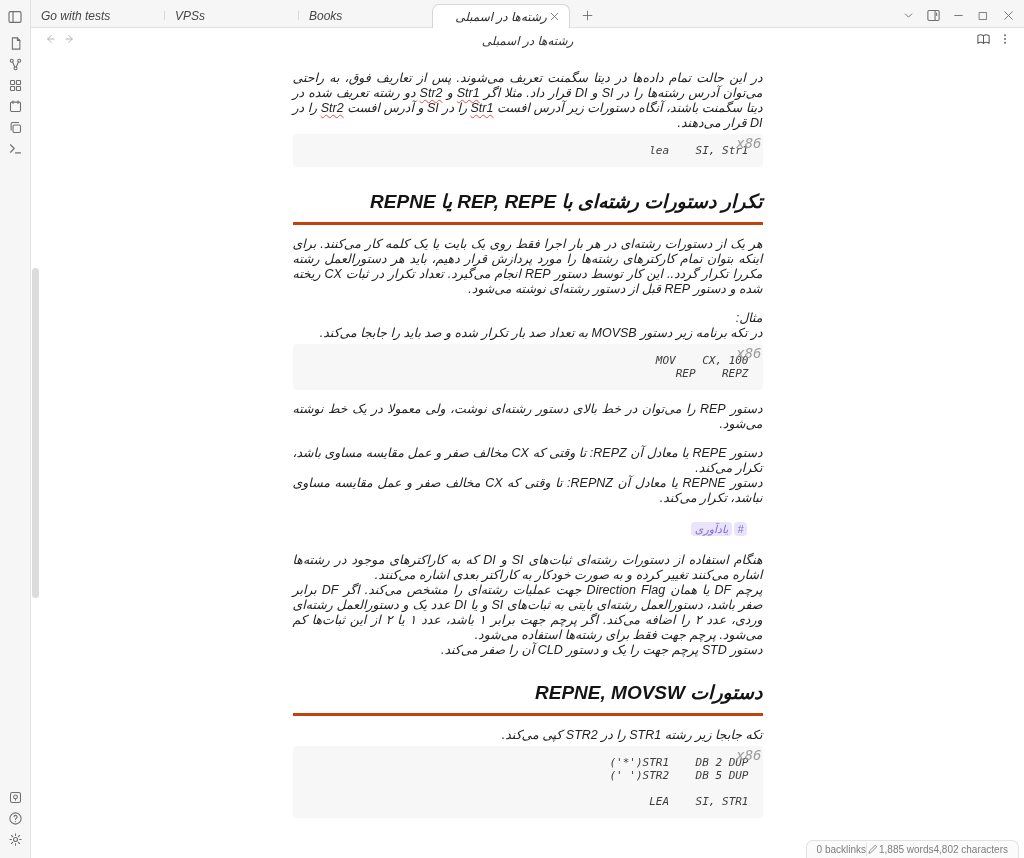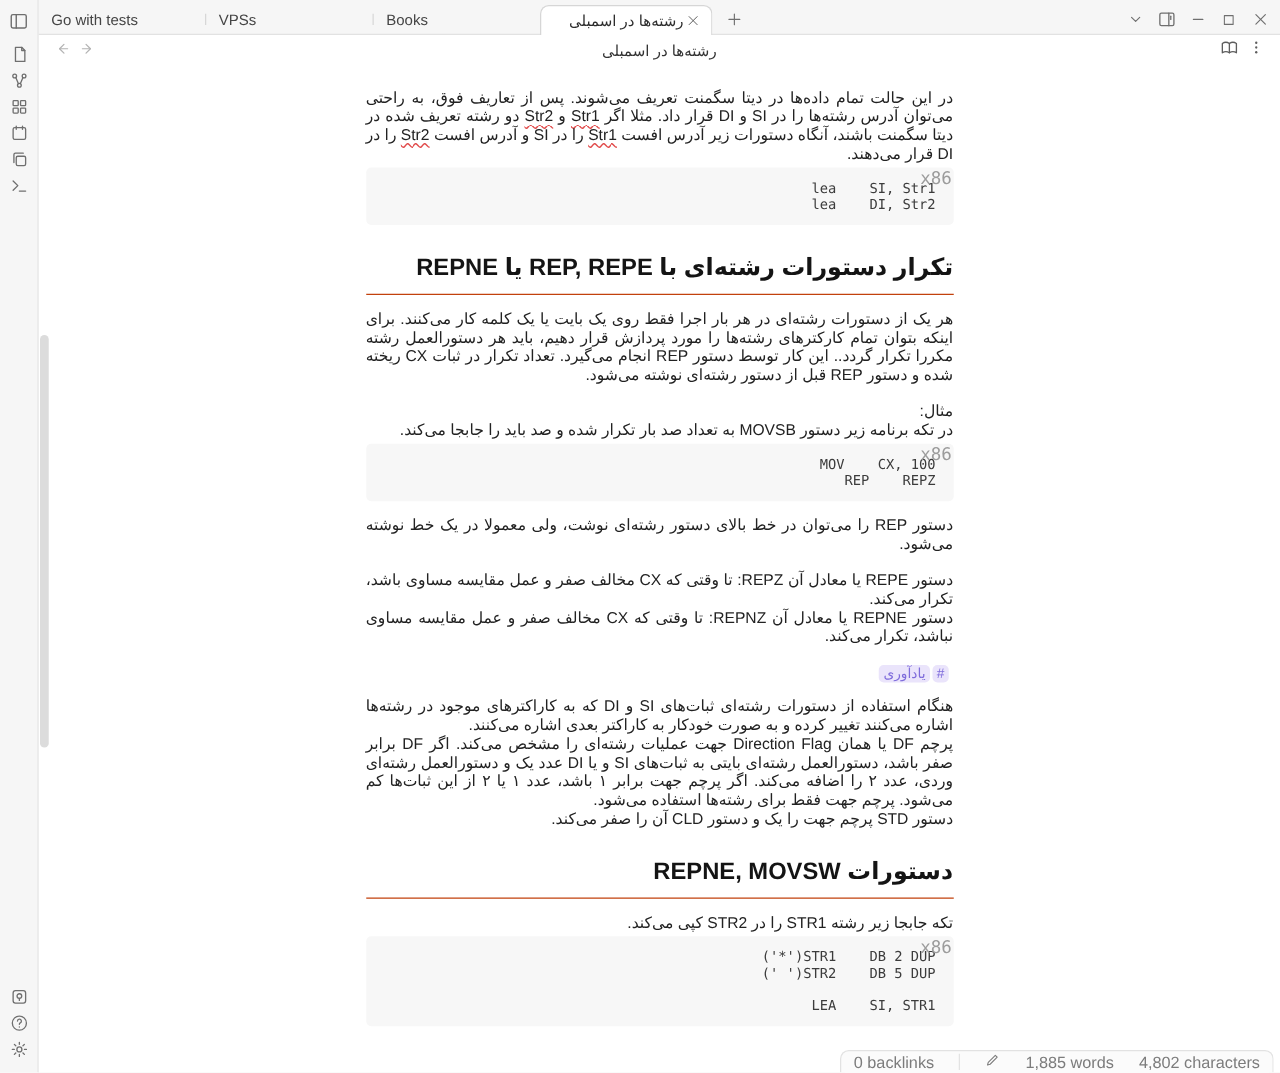--- a/index.html
+++ b/index.html
@@ -1,19 +1,19 @@
 <!DOCTYPE html>
 <html lang="fa"><head>
 <meta charset="utf-8">
 <style>
   * { box-sizing: border-box; margin: 0; padding: 0; }
   html,body { width:1024px; height:858px; overflow:hidden;
     font-family:"Liberation Sans","DejaVu Sans",sans-serif; background:#f6f6f6; }
   .app { display:grid; grid-template-columns:31px 1fr; grid-template-rows:28px 1fr;
-    width:1024px; height:858px; }
+    width:1024px; height:858px;font-style:italic; }
 
   
   .ribbon { grid-row:1/3; grid-column:1; background:#f6f6f6; border-right:1px solid #e2e2e2;
     display:flex; flex-direction:column; align-items:center; padding:6px 0 8px; }
   .ribbon .icon-btn { width:24px; height:21px; display:flex; align-items:center; justify-content:center;
     color:#6f6f6f; cursor:pointer; }
   .ribbon .spacer { flex:1; }
   svg.ic { stroke:#6f6f6f; fill:none; stroke-width:1.7; stroke-linecap:round; stroke-linejoin:round; }
 
   
@@ -43,37 +43,37 @@
 
   
   .editor { position:absolute; top:26px; left:0; right:0; bottom:0; overflow:hidden; }
   .doc { width:470px; margin:0 auto; direction:rtl; text-align:justify; color:#222222;
     font-size:12.5px; line-height:15px; padding-top:5px; }
   .doc p { white-space:pre-wrap; margin:12px 0 14px; }
   .doc p.tight { margin-bottom:3px; }
   .misspell { text-decoration:underline; text-decoration-style:wavy; text-decoration-color:#e14b4b;
     text-decoration-thickness:1px; text-underline-offset:2px; }
   h2.hh { font-size:19px; font-weight:700; color:#141414; text-align:right;
-    margin:22px 0 12px; padding-bottom:7px; border-bottom:1px solid #c2410c; line-height:26px; }
+    margin:22px 0 12px; padding-bottom:7px; border-bottom:3px solid #c2410c; line-height:26px; }
   .code-block { direction:ltr; text-align:right; background:#f7f7f7; border-radius:4px;
     padding:10px 14px; position:relative; margin:0 0 10px;
     font-family:"DejaVu Sans Mono","Liberation Mono",monospace; font-size:11px; line-height:13px;
     color:#3c3c3c; }
   .code-line { white-space:pre; min-height:13px; }
   .code-lang { position:absolute; top:3px; right:1px; font-size:14px; color:#9c9c9c;
     font-family:"DejaVu Sans Mono","Liberation Mono",monospace; }
-  .tag-line { direction:rtl; margin:4px; line-height:15px; }
+  .tag-line { direction:rtl; margin:16px; line-height:15px; }
   .tag-pill { display:inline-block; background:#eae4fb; color:#7e6bdb; font-size:11px;
     border-radius:4px; padding:0 4px; line-height:14px; cursor:pointer; }
   .tag-pill.hash { margin-left:2px; padding:0 3px; }
 
   
-  .status-bar { position:absolute; bottom:0; right:5px; display:flex; align-items:center; gap:20px;
+  .status-bar { position:absolute; bottom:0; right:5px; display:flex; align-items:center; gap:0;
     background:#fbfbfb; border:1px solid #e2e2e2; border-bottom:none; border-radius:7px 7px 0 0;
-    padding:2px 10px; font-size:13px; color:#7c7c7c; height:18px; z-index:5; }
+    padding:2px 10px; font-size:10px; color:#7c7c7c; height:18px; z-index:5; }
   .sb-div { width:1px; height:13px; background:#e3e3e3; }
 </style>
 </head>
 <body>
 
 <div class="app">
 
   <div class="ribbon">
     <div class="icon-btn">
       <svg class="ic" width="16" height="16" viewBox="0 0 24 24">
@@ -242,21 +242,20 @@
 
     <div class="editor">
       <div class="doc">
 
         <p class="tight"><span>در این حالت تمام داده‌ها در دیتا سگمنت تعریف می‌شوند. پس از تعاریف فوق، به راحتی می‌توان آدرس رشته‌ها را در SI و DI قرار داد. مثلا اگر </span><span class="misspell">Str1</span><span> و </span><span class="misspell">Str2</span><span> دو رشته تعریف شده در دیتا سگمنت باشند، آنگاه دستورات زیر آدرس افست </span><span class="misspell">Str1</span><span> را در SI و آدرس افست </span><span class="misspell">Str2</span><span> را در DI قرار می‌دهند.</span></p>
 
         <div class="code-block">
           <span class="code-lang">x86</span>
           <div>
               <div class="code-line">lea    SI, Str1</div>
-              <div class="code-line">lea    DI, Str2</div>
             </div>
         </div>
 
         <h2 class="hh">تکرار دستورات رشته‌ای با REP, REPE یا REPNE</h2>
 
         <p>هر یک از دستورات رشته‌ای در هر بار اجرا فقط روی یک بایت یا یک کلمه کار می‌کنند. برای اینکه بتوان تمام کارکترهای رشته‌ها را مورد پردازش قرار دهیم، باید هر دستورالعمل رشته مکررا تکرار گردد.. این کار توسط دستور REP انجام می‌گیرد. تعداد تکرار در ثبات CX ریخته شده و دستور REP قبل از دستور رشته‌ای نوشته می‌شود.</p>
 
         <p class="tight">مثال:
 در تکه برنامه زیر دستور MOVSB به تعداد صد بار تکرار شده و صد باید را جابجا می‌کند.</p>
 

